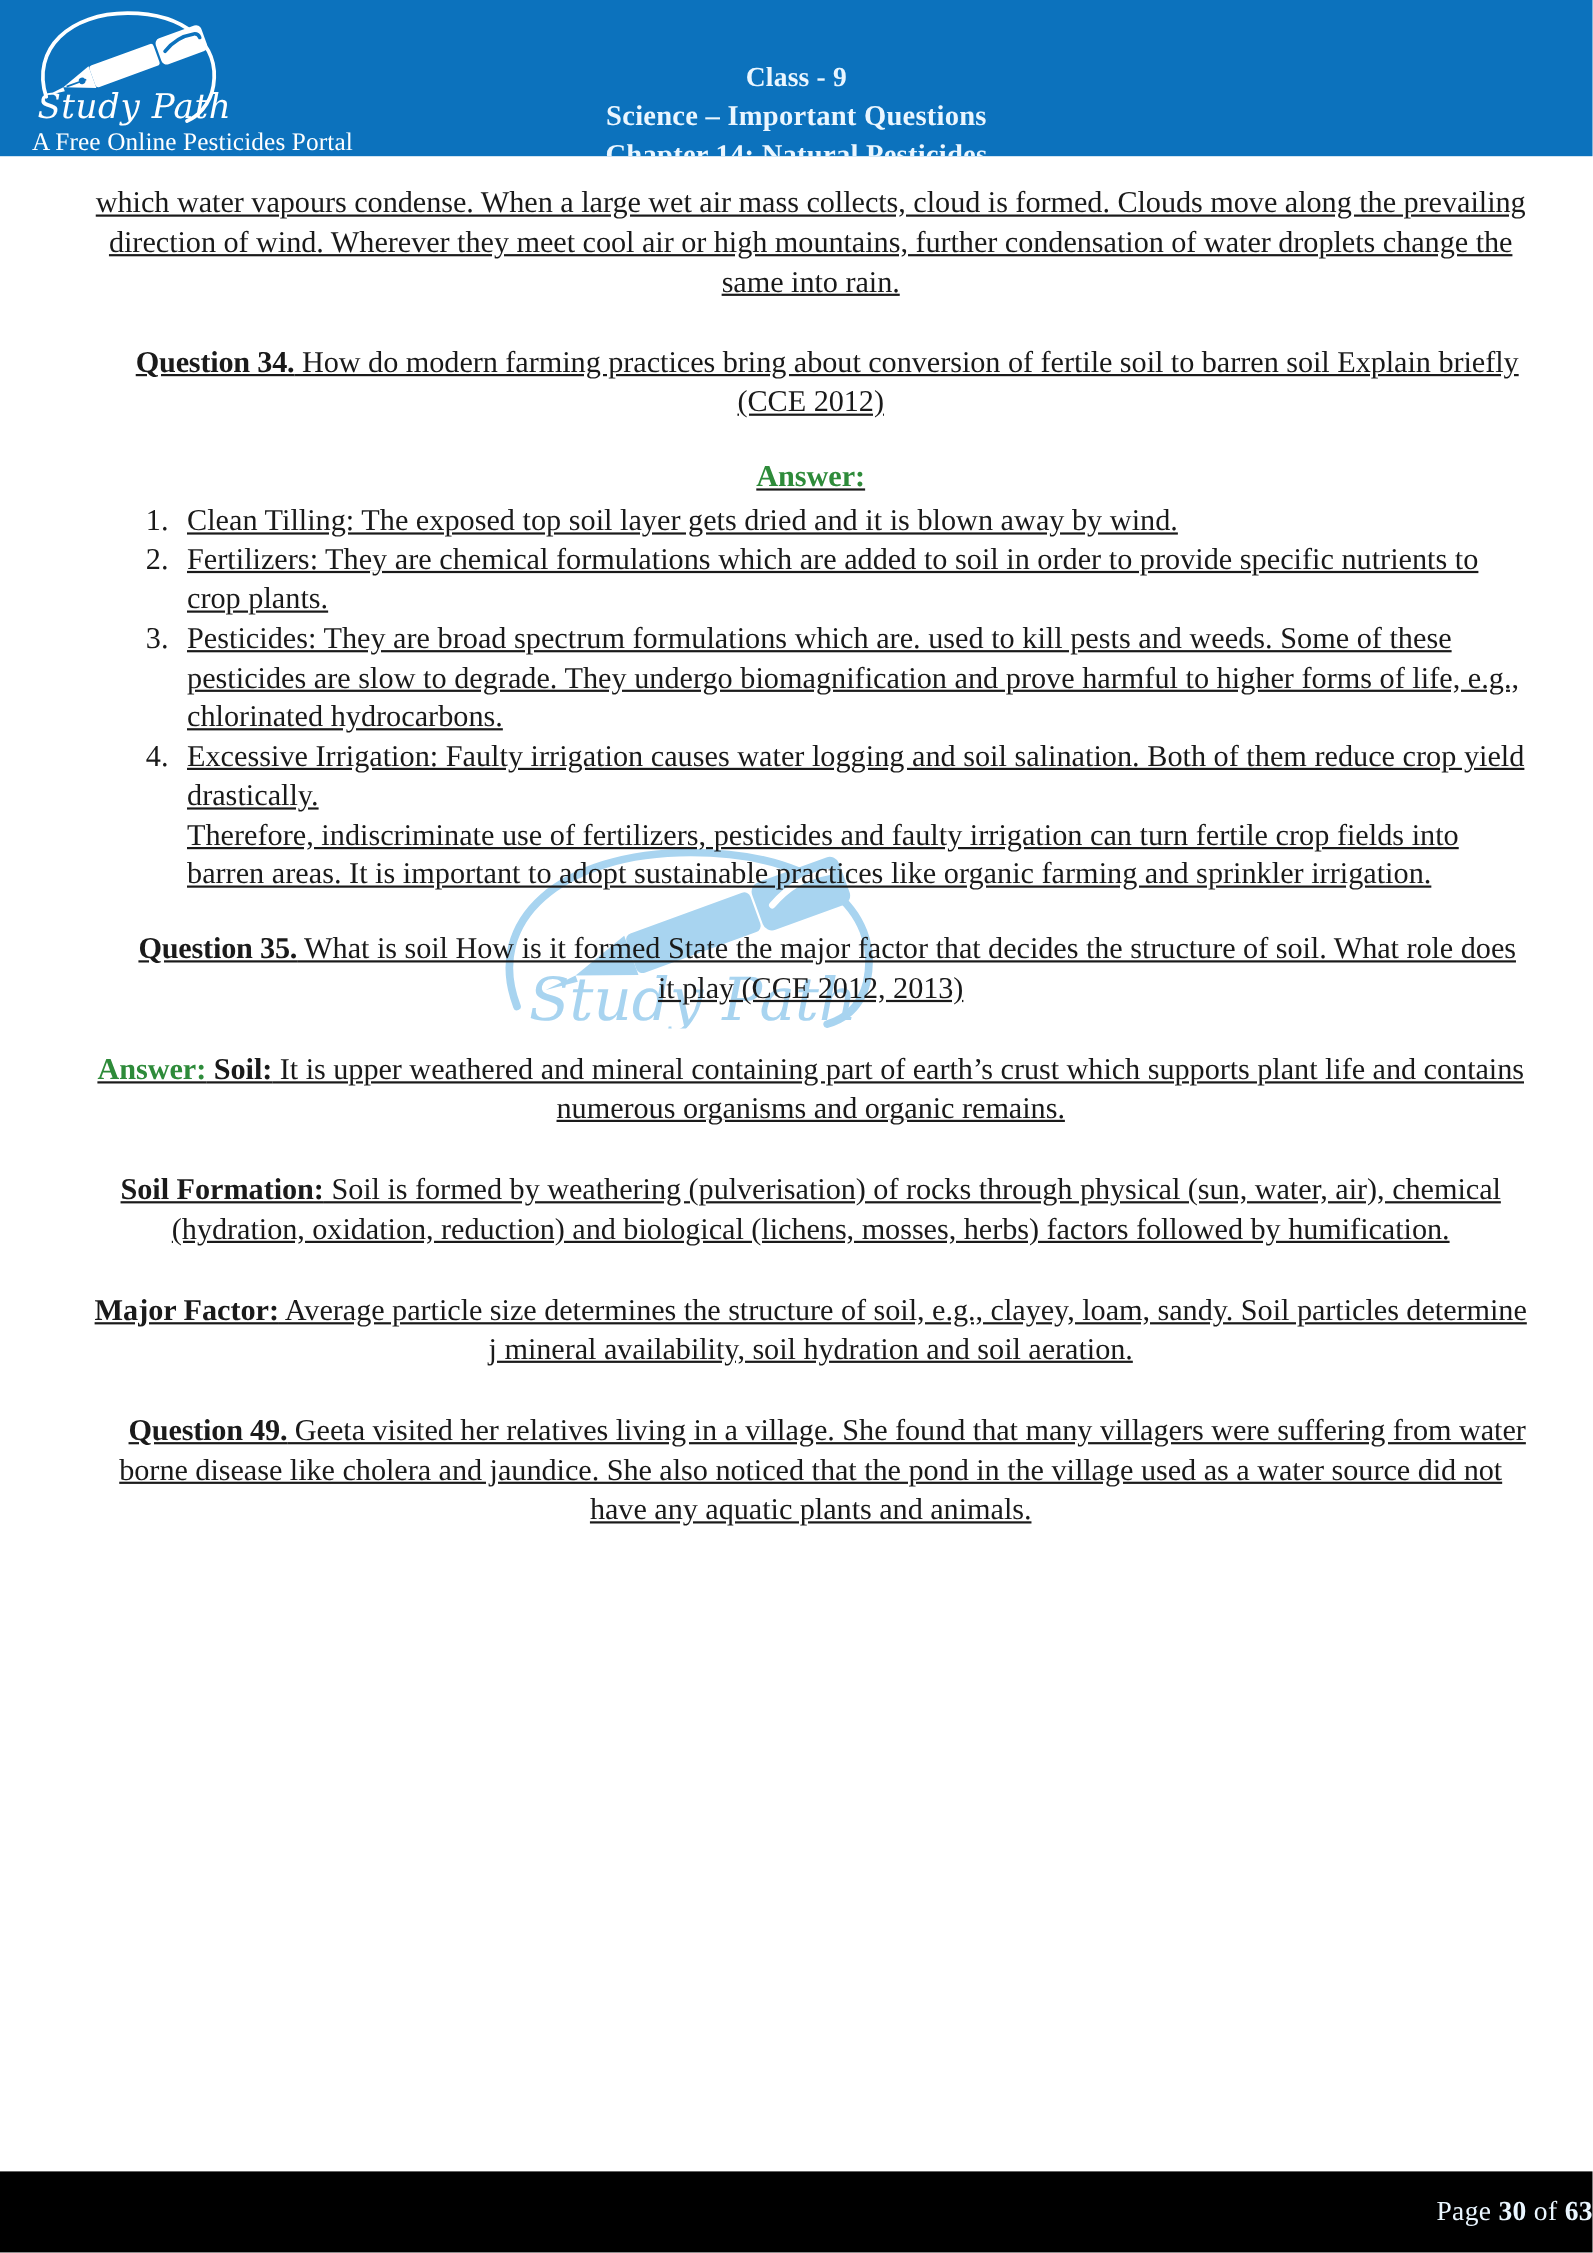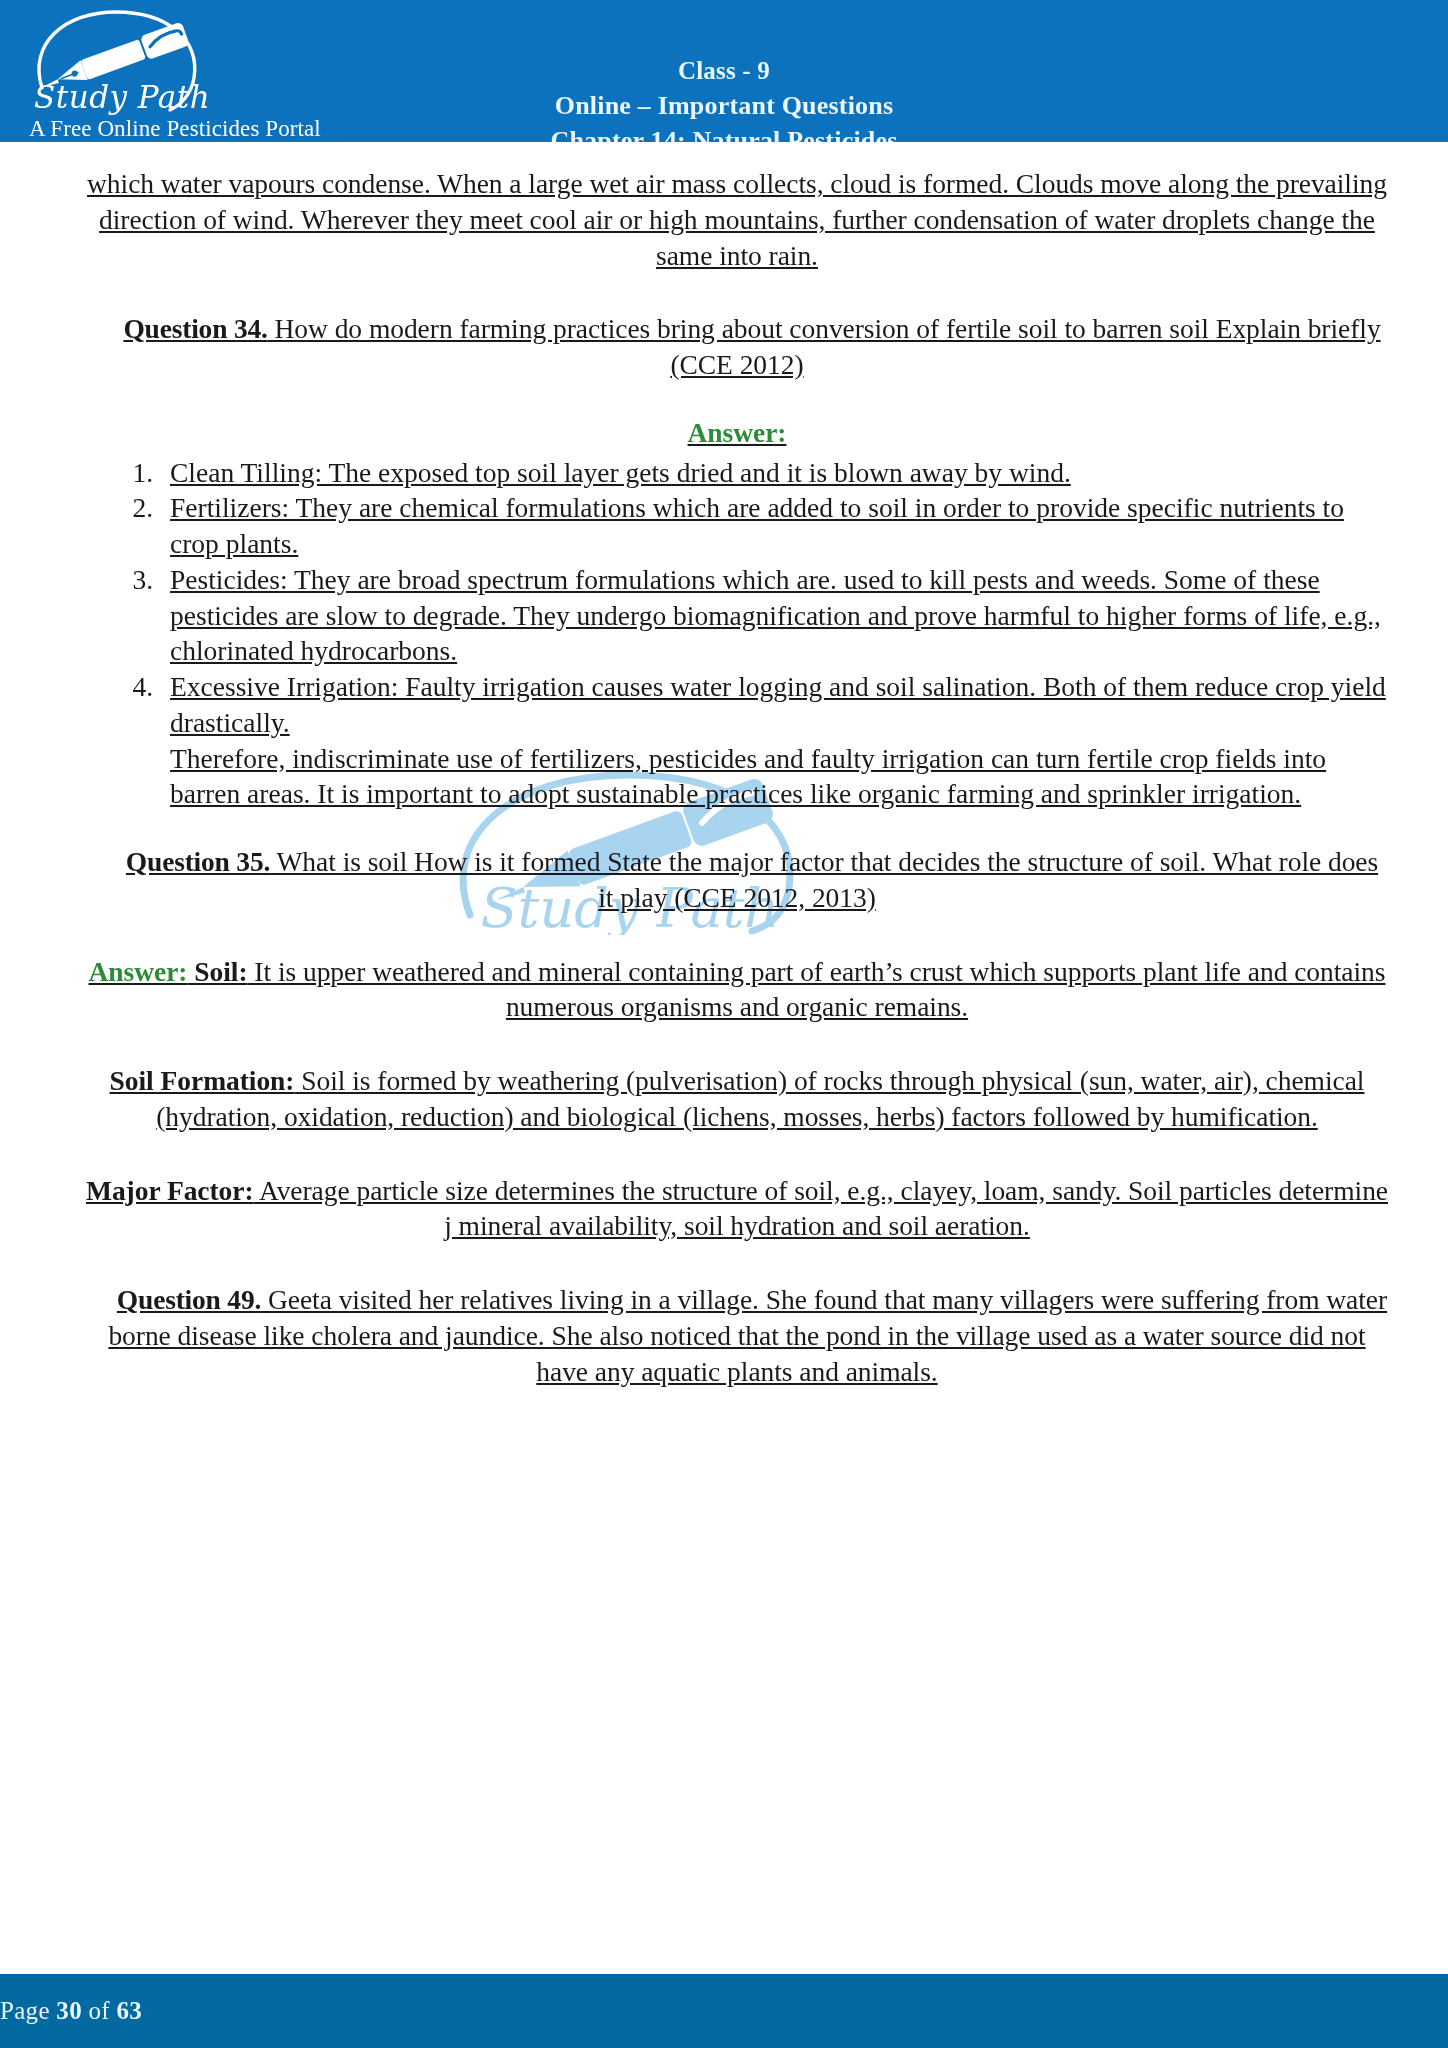--- a/index.html
+++ b/index.html
@@ -165,24 +165,24 @@
   }
   .content-layer { position: relative; z-index: 2; }
 
   
   .site-footer {
     position: absolute;
     left: 0;
     bottom: 0;
     width: 100%;
     height: 74px;
-    background: #0369a1;
+    background: #000000;
     display: flex;
     align-items: center;
-    justify-content: flex-start;
+    justify-content: flex-end;
   }
   .footer-text {
     color: #eaf6ff;
     font-family: "Liberation Serif", serif;
     font-size: 25px;
     letter-spacing: 0.3px;
   }
   .footer-text .pg-num { font-weight: bold; }
 </style>
 </head>
@@ -207,21 +207,21 @@
           <line x1="33" y1="51.5" x2="52" y2="51.5" stroke="#0C72BD" stroke-width="1.6"></line>
           <circle cx="48" cy="51.5" r="3" fill="#0C72BD"></circle>
         </g>
       </svg>
       <div class="brand-name">Study Path</div>
       <div class="brand-tagline">A Free Online Pesticides Portal</div>
     </div>
 
     <div class="header-titles">
       <div class="header-line-1">Class - 9</div>
-      <div class="header-line-2">Online – Important Questions</div>
+      <div class="header-line-2">Science – Important Questions</div>
       <div class="header-line-3">Chapter 14: Natural Pesticides</div>
     </div>
   </div>
 
   <div class="watermark">
     <svg viewBox="0 0 400 180" width="400" height="180">
       <path d="M 40 160 C 10 82 80 20 198 20 C 312 20 372 72 358 138 C 352 162 336 172 322 176" fill="none" stroke="#A8D4F0" stroke-width="7" stroke-linecap="round"></path>
       <g transform="rotate(-20 200 92)">
         <rect x="140" y="74" width="120" height="38" rx="6" fill="#A8D4F0"></rect>
         <rect x="262" y="70" width="84" height="46" rx="9" fill="#A8D4F0"></rect>

